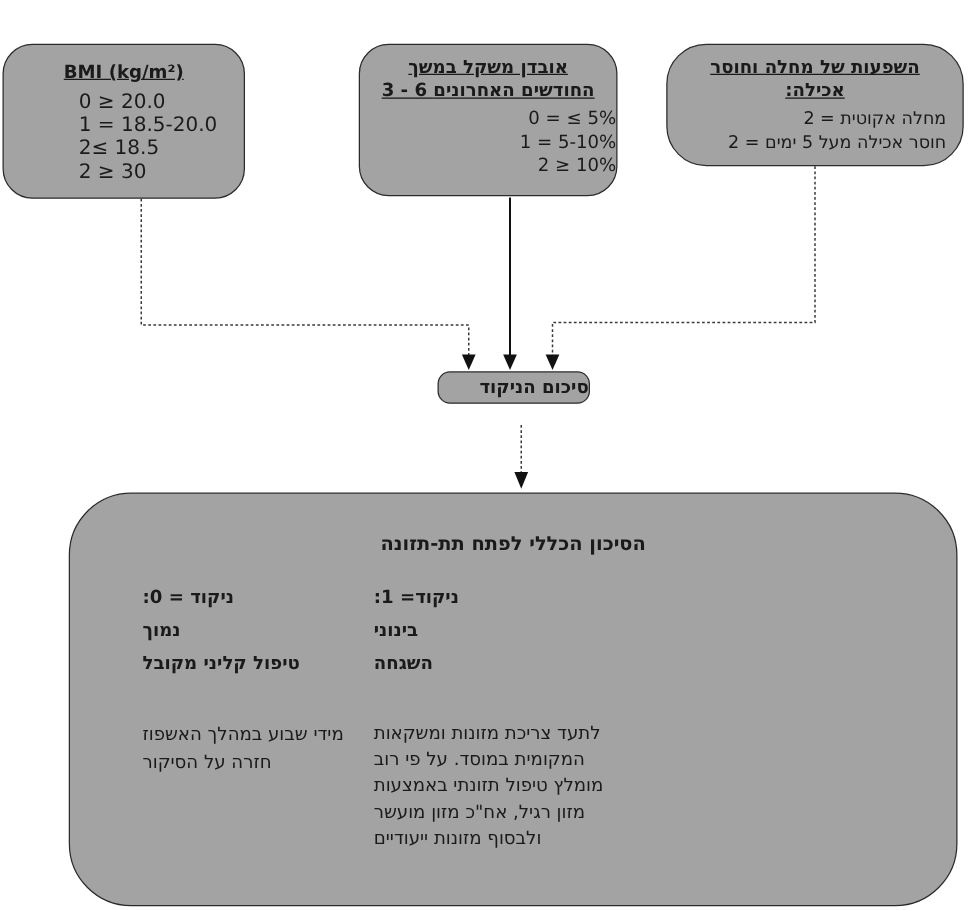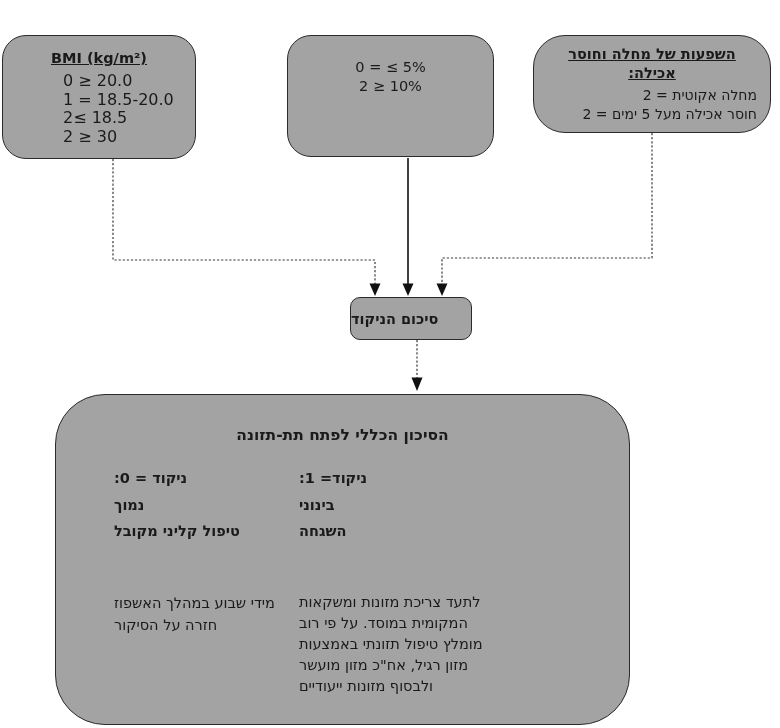--- a/index.html
+++ b/index.html
@@ -16,38 +16,38 @@
   .box { position:absolute; border:1.5px solid #2b2b2b; background:#a3a3a3; box-sizing:border-box; }
 
   #bmi-box    { left:2px;   top:35px; width:194px; height:124px; border-radius:24px; padding-top:13px; }
   #weight-box { left:287px; top:35px; width:207px; height:122px; border-radius:24px; padding-top:9px; }
   #illness-box{ left:533px; top:35px; width:238px; height:98px;  border-radius:32px; padding-top:9px; }
 
   .box-title { font-weight:bold; text-align:center; font-size:14.5px; line-height:19px; }
   .u { text-decoration:underline; }
 
   .bmi-lines { width:fit-content; margin:4px 0 0 60px; text-align:left; font-size:16px; line-height:18.6px; }
-  .wl-lines  { text-align:center; margin-top:13px; font-size:14.5px; line-height:18.8px; }
+  .wl-lines  { text-align:right; margin-top:3px; font-size:14.5px; line-height:18.8px; }
   .ill-lines { text-align:right; padding-right:13px; margin-top:3px; font-size:14px; line-height:18.5px; }
 
   #summary-box {
-    left:350px; top:297px; width:122px; height:43px; border-radius:10px;
-    display:flex; align-items:center; justify-content:flex-end;
+    left:350px; top:297px; width:122px; height:26px; border-radius:10px;
+    display:flex; align-items:center; justify-content:flex-start;
     font-weight:bold; font-size:14.5px;
   }
 
-  #risk-box { left:55px; top:394px; width:575px; height:331px; border-radius:50px; border-width:1.4px; }
+  #risk-box { left:55px; top:394px; width:711px; height:331px; border-radius:50px; border-width:1.4px; }
   .risk-title { margin-top:31px; text-align:center; font-weight:bold; font-size:15.5px; }
 
   .col { position:absolute; top:70px; text-align:left; }
   .col-high { left:478px; width:218px; }
   .col-med  { left:243px; width:214px; }
   .col-low  { left:58px;  width:192px; }
   .col-header { font-weight:bold; font-size:14.5px; line-height:26.5px; }
-  .col-body   { margin-top:47px; font-size:14.5px; line-height:21px; }
+  .col-body   { margin-top:32px; font-size:14.5px; line-height:21px; }
   .col-low .col-body { line-height:22px; }
 </style>
 </head>
 <body>
 
 <div id="diagram">
 
   <svg id="connectors" viewBox="0 0 780 728" xmlns="http://www.w3.org/2000/svg">
     <path class="dash" d="M113,159 V260 H375 V284"></path>
     <polygon class="ah" points="369.5,283.5 380.5,283.5 375,296"></polygon>
@@ -65,22 +65,27 @@
     </div>
     <div class="bmi-lines" dir="ltr">
       <div>0 ≥ 20.0</div>
       <div>1 = 18.5-20.0</div>
       <div>2≤ 18.5</div>
       <div>2 ≥ 30</div>
     </div>
   </div>
 
   <div class="box" id="weight-box">
+    <div class="box-title">
+      <div dir="rtl"><span class="u">אובדן משקל במשך</span></div>
+      <div dir="ltr"><span class="u">3 - 6 החודשים האחרונים</span></div>
+    </div>
     <div class="wl-lines" dir="ltr">
       <div>0 = ≤ 5%</div>
+      <div>1 = 5-10%</div>
       <div>2 ≥ 10%</div>
     </div>
   </div>
 
   <div class="box" id="illness-box">
     <div class="box-title" dir="rtl">
       <div><span class="u">השפעות של מחלה וחוסר</span></div>
       <div><span class="u">אכילה:</span></div>
     </div>
     <div class="ill-lines" dir="rtl">

